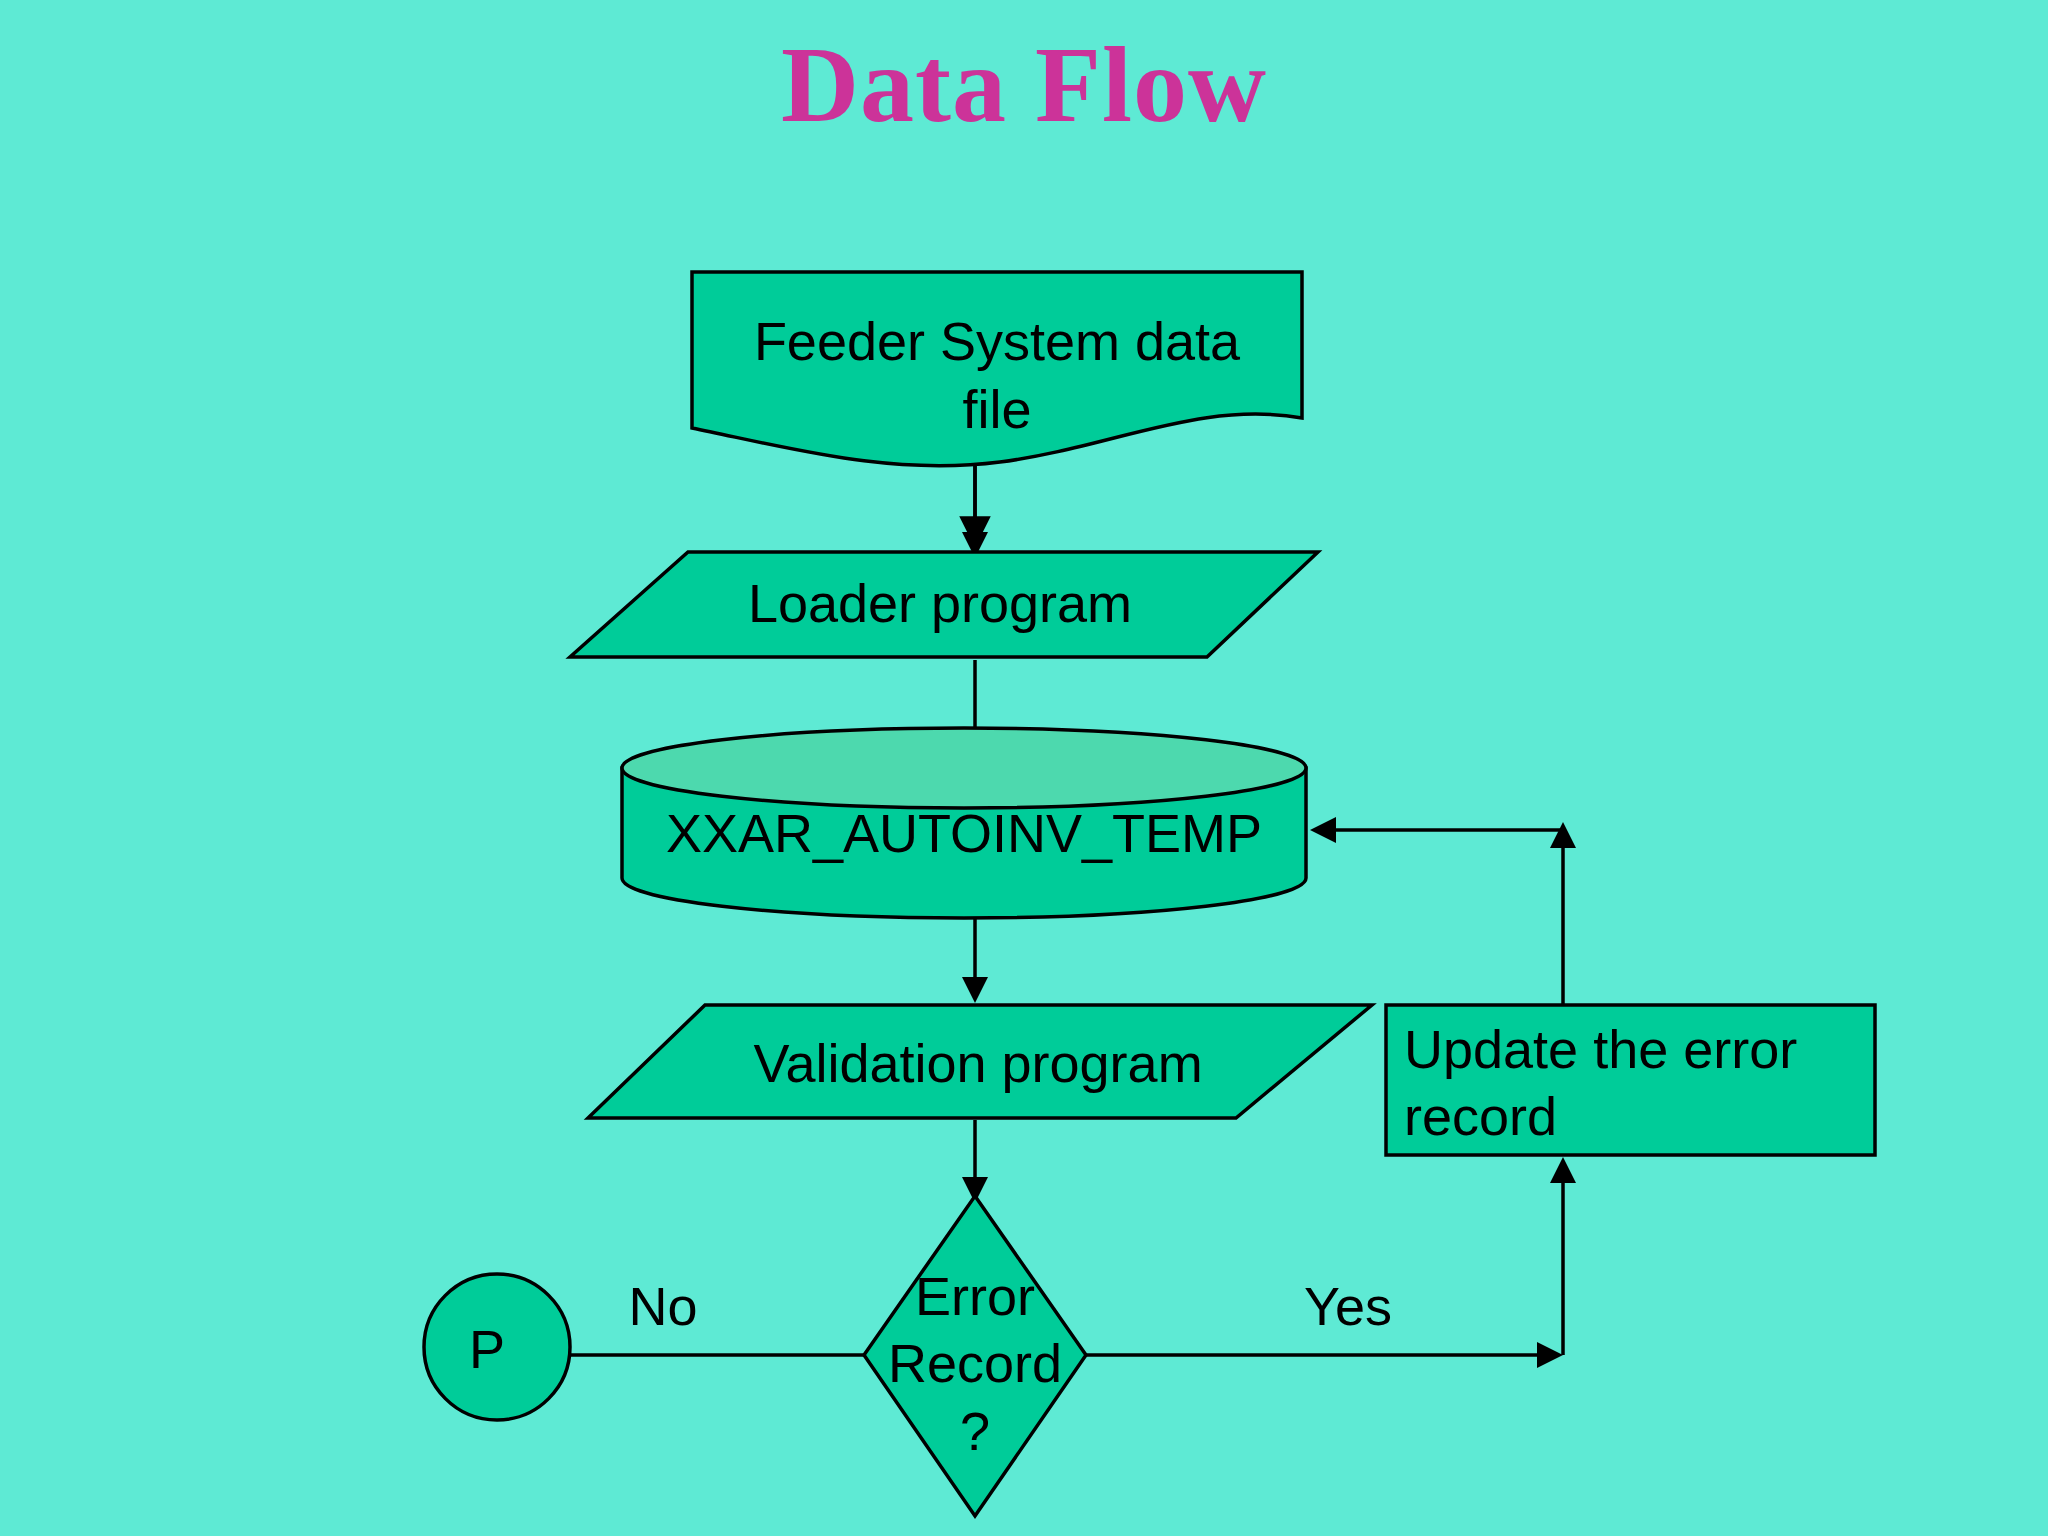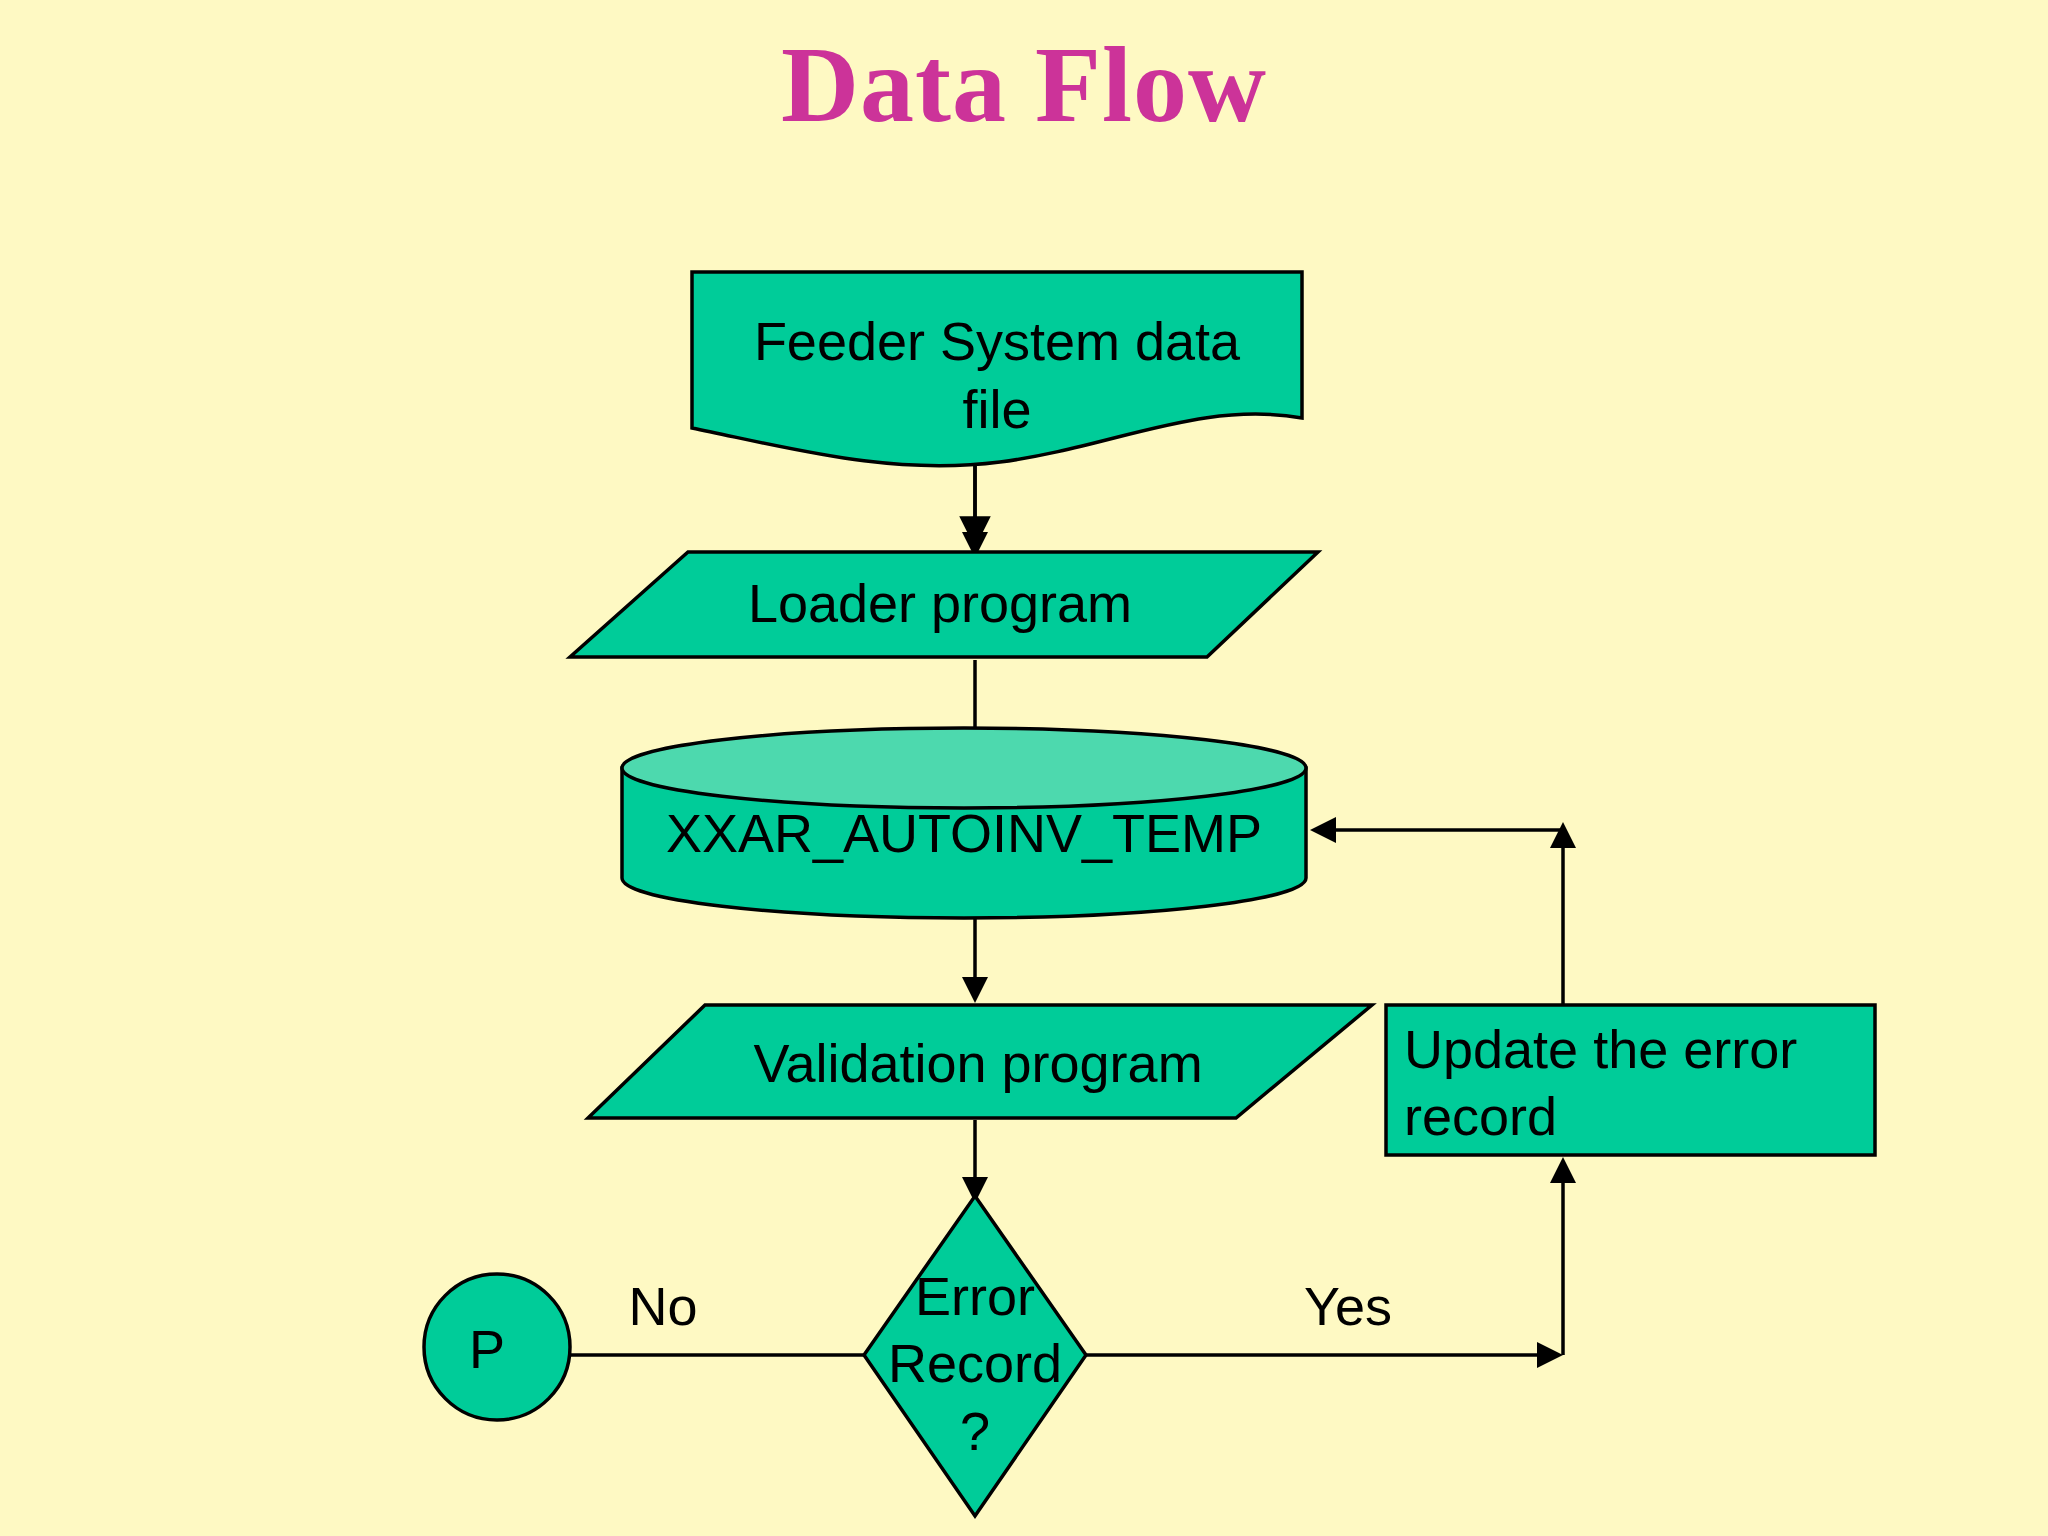--- a/index.html
+++ b/index.html
@@ -11,21 +11,21 @@
   body {
     width: 2048px;
     height: 1536px;
     position: relative;
     overflow: hidden;
     font-family: "Liberation Sans", sans-serif;
   }
   #slide {
     position: absolute;
     inset: 0;
-    background: #fef9c3;
+    background: #5eead4;
   }
   #title {
     position: absolute;
     left: 0;
     top: 28px;
     width: 2048px;
     text-align: center;
     font-family: "Liberation Serif", serif;
     font-weight: bold;
     font-size: 108px;

